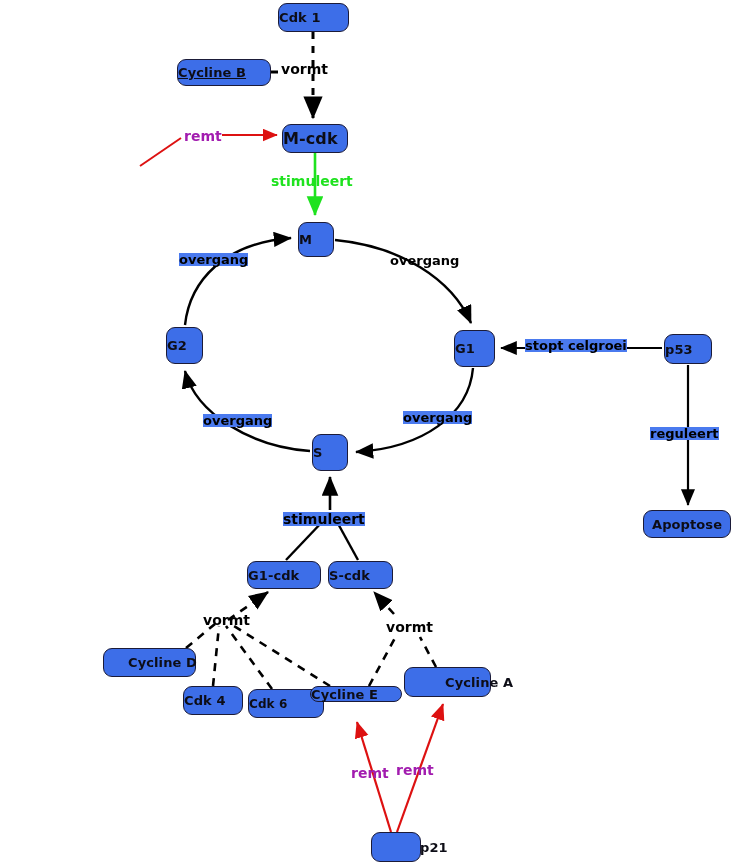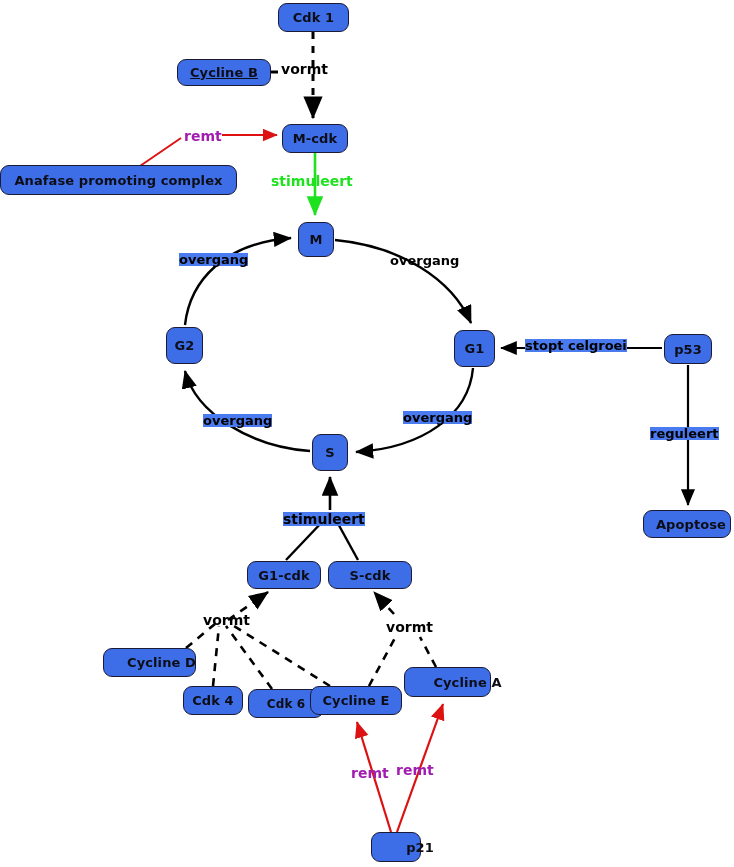--- a/index.html
+++ b/index.html
@@ -8,21 +8,21 @@
   #stage{position:absolute;left:0;top:0;width:734px;height:867px;}
   svg#edges{position:absolute;left:0;top:0;width:734px;height:867px;}
 
   .node{
     position:absolute;
     background:#3d6ee8;
     border:1.5px solid #1b1b38;
     border-radius:9px;
     color:#0d0d16;
     font-weight:bold;
-    display:flex;align-items:center;justify-content:center;
+    display:flex;align-items:center;justify-content:flex-start;
     box-sizing:border-box;
     white-space:nowrap;
     letter-spacing:.1px;
     z-index:3;
   }
 
   .lbl{
     position:absolute;
     font-weight:bold;
     white-space:nowrap;
@@ -91,25 +91,22 @@
     <path d="M391,832 L357,722" stroke="#dd1111" stroke-width="2.2" fill="none" marker-end="url(#ahR)"></path>
     <path d="M397,832 L443,704" stroke="#dd1111" stroke-width="2.2" fill="none" marker-end="url(#ahR)"></path>
   </svg>
 
   <div class="node" style="left: 278px; top: 3px; width: 71px; height: 29px; font-size: 13px;">
       <span>Cdk 1</span>
     </div>
   <div class="node" style="left: 177px; top: 59px; width: 94px; height: 27px; font-size: 13px; text-decoration: underline;">
       <span>Cycline B</span>
     </div>
-  <div class="node" style="left: 282px; top: 124px; width: 66px; height: 29px; font-size: 13px;">
+  <div class="node" style="left: 282px; top: 124px; width: 66px; height: 29px; font-size: 16px;">
       <span>M-cdk</span>
-    </div>
-  <div class="node" style="left: 0px; top: 165px; width: 237px; height: 30px; font-size: 13px;">
-      <span>Anafase promoting complex</span>
     </div>
   <div class="node" style="left: 298px; top: 222px; width: 36px; height: 35px; font-size: 13px;">
       <span>M</span>
     </div>
   <div class="node" style="left: 166px; top: 327px; width: 37px; height: 37px; font-size: 13px;">
       <span>G2</span>
     </div>
   <div class="node" style="left: 454px; top: 330px; width: 41px; height: 37px; font-size: 13px;">
       <span>G1</span>
     </div>
@@ -118,36 +115,36 @@
     </div>
   <div class="node" style="left: 312px; top: 434px; width: 36px; height: 37px; font-size: 13px;">
       <span>S</span>
     </div>
   <div class="node" style="left: 643px; top: 510px; width: 88px; height: 28px; font-size: 13px; padding-left: 8px;">
       <span>Apoptose</span>
     </div>
   <div class="node" style="left: 247px; top: 561px; width: 74px; height: 28px; font-size: 13px;">
       <span>G1-cdk</span>
     </div>
-  <div class="node" style="left: 328px; top: 561px; width: 84px; height: 28px; font-size: 13px;">
+  <div class="node" style="left: 328px; top: 561px; width: 65px; height: 28px; font-size: 13px;">
       <span>S-cdk</span>
     </div>
   <div class="node" style="left: 103px; top: 648px; width: 93px; height: 29px; font-size: 13px; padding-left: 24px;">
       <span>Cycline D</span>
     </div>
   <div class="node" style="left: 404px; top: 667px; width: 87px; height: 30px; font-size: 13px; padding-left: 40px;">
       <span>Cycline A</span>
     </div>
   <div class="node" style="left: 183px; top: 686px; width: 60px; height: 29px; font-size: 13px;">
       <span>Cdk 4</span>
     </div>
   <div class="node" style="left: 248px; top: 689px; width: 76px; height: 29px; font-size: 12px;">
       <span>Cdk 6</span>
     </div>
-  <div class="node" style="left: 310px; top: 686px; width: 92px; height: 29px; font-size: 13px;">
+  <div class="node" style="left: 310px; top: 686px; width: 92px; height: 16px; font-size: 13px;">
       <span>Cycline E</span>
     </div>
   <div class="node" style="left: 371px; top: 832px; width: 48px; height: 30px; font-size: 13px; padding-left: 48px;">
       <span>p21</span>
     </div>
 
   <div class="lbl plain" style="left: 281px; top: 62px; font-size: 14px;">vormt</div>
   <div class="lbl red" style="left: 184px; top: 129px; font-size: 14px;">remt</div>
   <div class="lbl green" style="left: 271px; top: 174px; font-size: 14px;">stimuleert</div>
   <div class="lbl hl" style="left: 179px; top: 253px; font-size: 13px;">overgang</div>

